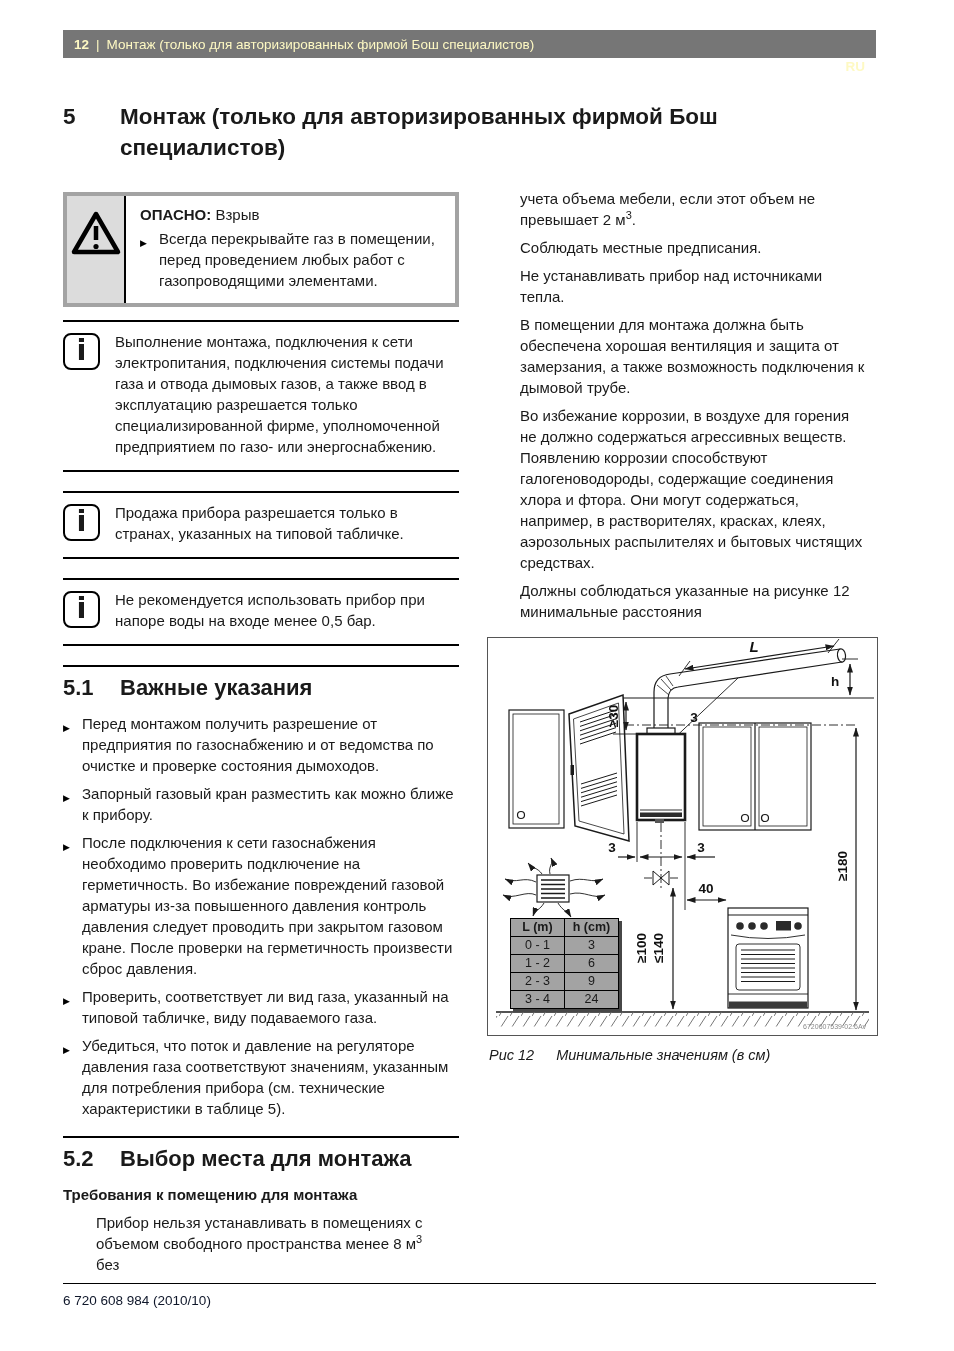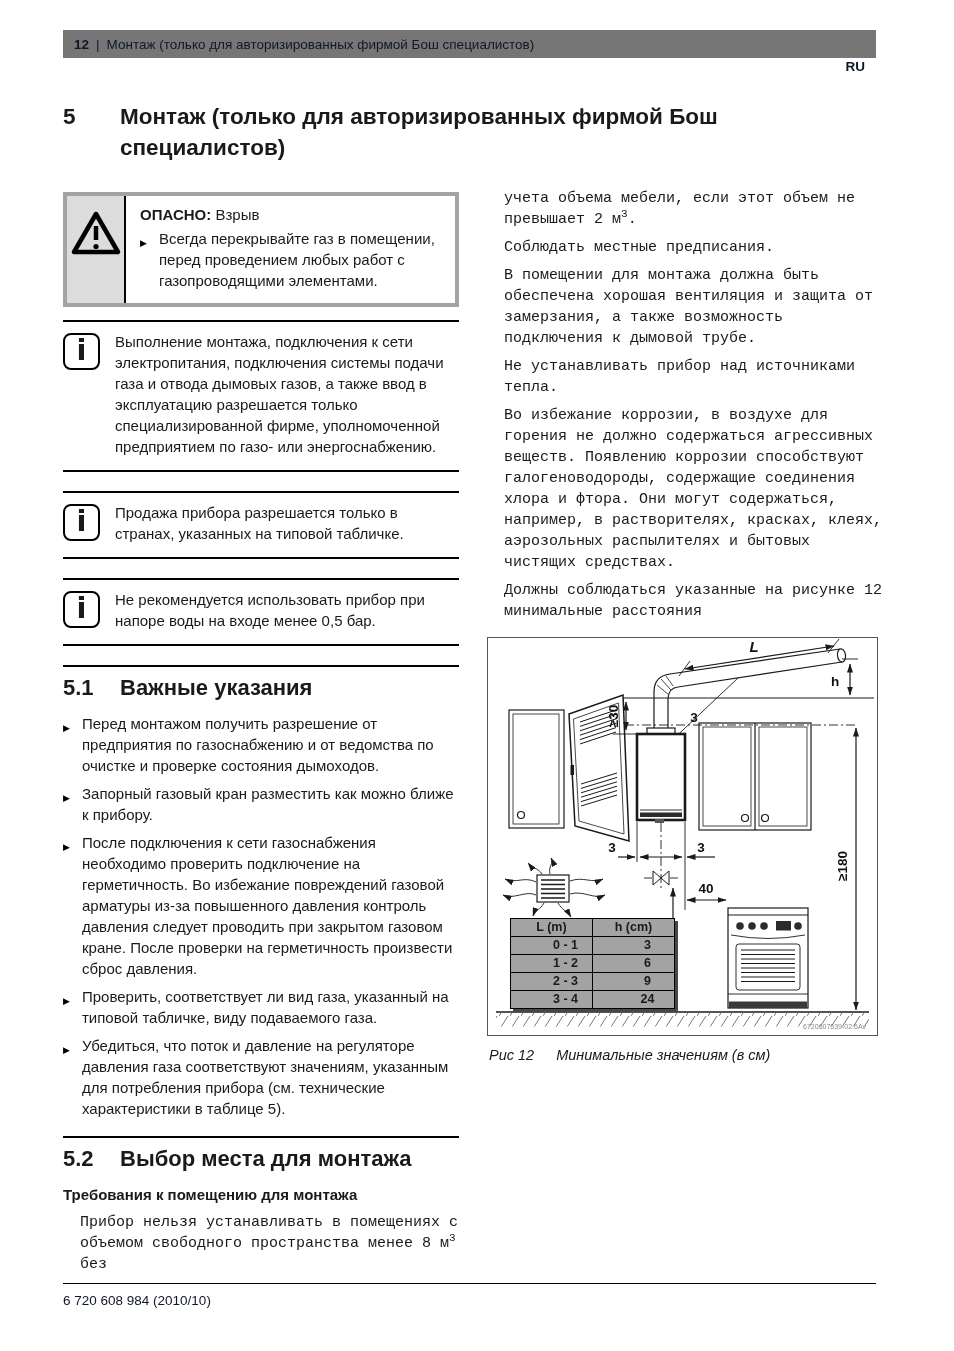--- a/index.html
+++ b/index.html
@@ -3,21 +3,21 @@
 <meta charset="utf-8">
 <style>
   html,body{margin:0;padding:0;}
   body{
     width:954px;height:1351px;position:relative;background:#ffffff;
     font-family:"Liberation Sans","DejaVu Sans",sans-serif;color:#1a1a1a;
     font-size:15px;line-height:21px;
   }
   
   .header-bar{position:absolute;left:63px;top:30px;width:813px;height:28px;background:#767676;
-    color:#0f172a;display:flex;align-items:center;padding:0 11px;box-sizing:border-box;font-size:13.5px;}
+    color:#fef9c3;display:flex;align-items:center;padding:0 11px;box-sizing:border-box;font-size:13.5px;}
   .header-bar .pn{font-weight:bold;}
   .header-bar .sep{margin:0 7px;font-weight:300;}
   .header-bar .lang{margin-left:auto;font-weight:bold;margin-top:45px;}
   
   .chapter{position:absolute;left:63px;top:101px;display:flex;font-size:22.5px;font-weight:bold;line-height:31px;}
   .chapter .num{width:57px;flex:none;}
   .chapter .ttl{max-width:600px;}
   
   .col-left{position:absolute;left:63px;top:192px;width:396px;}
   .col-right{position:absolute;left:487px;top:188px;width:396px;}
@@ -39,36 +39,36 @@
     font-family:"DejaVu Sans",sans-serif;padding-bottom:2px;box-sizing:border-box;}
   .notice-text{flex:1;}
   
   .section{border-top:2px solid #000;padding-top:9px;}
   .sec-head{display:flex;font-size:22px;font-weight:bold;line-height:24px;margin-bottom:13px;}
   .sec-head .num{width:57px;flex:none;}
   .bullets{margin:0;padding:0;list-style:none;}
   .bullets .brow{margin:0 0 7px;}
   .subhead{font-weight:bold;margin:4px 0 7px;}
   .indent{padding-left:17px;}
-  .para{margin:0 0 7px;font-family:Liberation Mono, monospace;}
+  .para{margin:0 16px 7px;}
   .para.gap-top{margin-top:12px;}
   sup{font-size:11px;line-height:0;}
   
   .figure-wrap{position:absolute;left:487px;top:637px;width:391px;}
   .figure-frame{position:relative;width:389px;height:397px;border:1px solid #555;background:#fff;}
   .figure-frame svg{position:absolute;left:0;top:0;}
   svg text{fill:#111;stroke:none;font-weight:bold;font-size:13.5px;font-family:"Liberation Sans","DejaVu Sans",sans-serif;}
   svg text.lab-L{font-style:italic;font-size:15px;}
   svg text.code{font-weight:normal;font-size:7px;fill:#888;}
   .clearance-table{position:absolute;left:22px;top:280px;border-collapse:collapse;background:#a3a3a3;
     box-shadow:3px 3px 0 #474747;}
   .clearance-table th,.clearance-table td{border:1.6px solid #000;width:53px;text-align:center;
     font-size:12.5px;line-height:15px;padding:1px 0;}
   .clearance-table th{font-weight:bold;}
-  .clearance-table td{font-weight:bold;padding-left:28px;}
+  .clearance-table td{font-weight:normal;}
   .figure-caption{display:flex;gap:22px;font-style:italic;font-size:14.5px;margin-top:9px;padding-left:2px;}
   
   .footer{position:absolute;left:63px;top:1283px;width:813px;border-top:1.5px solid #000;
     padding-top:6px;font-size:13.5px;color:#0f172a;}
 </style>
 </head>
 <body>
 
 <div class="header-bar">
   <span class="pn">12</span>
@@ -160,22 +160,22 @@
     </p>
   </div>
 
 </div>
 
 <div class="col-right">
   <p class="para indent">
     <span>учета объема мебели, если этот объем не превышает 2 м</span><sup>3</sup><span>.</span>
   </p>
   <p class="para indent">Соблюдать местные предписания.</p>
+  <p class="para indent">Не устанавливать прибор над источниками тепла.</p>
   <p class="para indent">В помещении для монтажа должна быть обеспечена хорошая вентиляция и защита от замерзания, а также возможность подключения к дымовой трубе.</p>
-  <p class="para indent">Не устанавливать прибор над источниками тепла.</p>
   <p class="para indent">Во избежание коррозии, в воздухе для горения не должно содержаться агрессивных веществ. Появлению коррозии способствуют галогеноводороды, содержащие соединения хлора и фтора. Они могут содержаться, например, в растворителях, красках, клеях, аэрозольных распылителях и бытовых чистящих средствах.</p>
   <p class="para indent">Должны соблюдаться указанные на рисунке 12 минимальные расстояния</p>
   <p class="para gap-top">При наличии риска замерзания:</p>
   <div class="brow">
     <span class="mk">▶</span>
     <span class="btx">выключить прибор;</span>
   </div>
   <div class="brow">
     <span class="mk">▶</span>
     <span class="btx">опорожнить прибор (см. раздел 3.7).</span>

